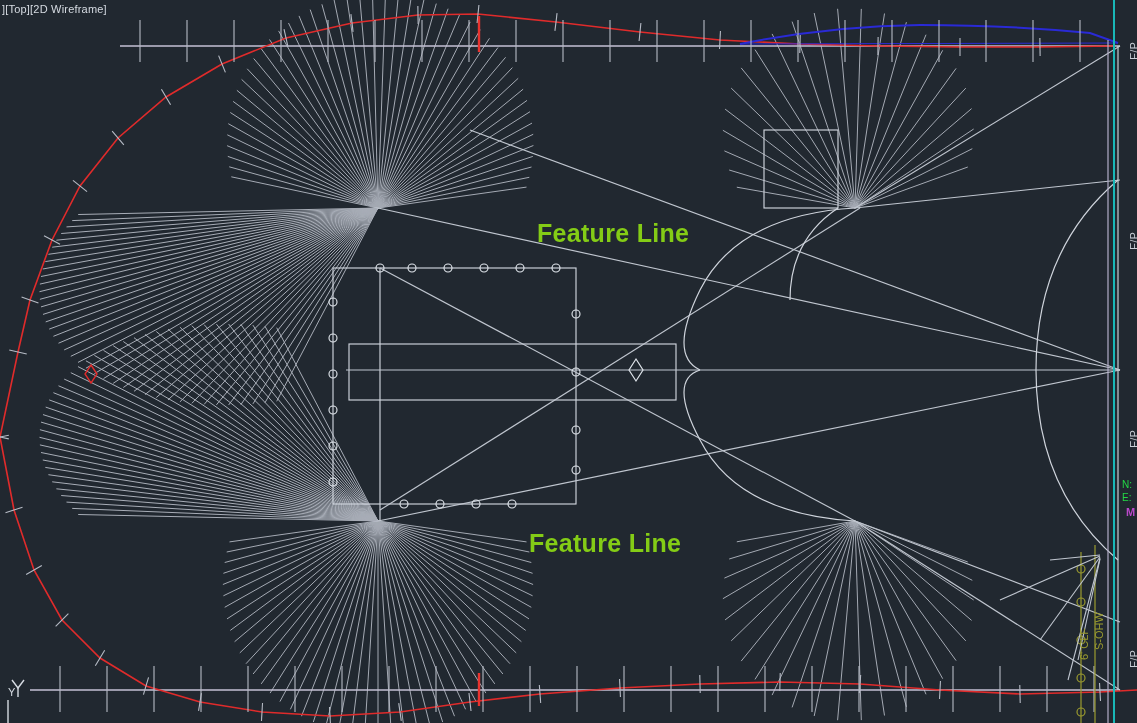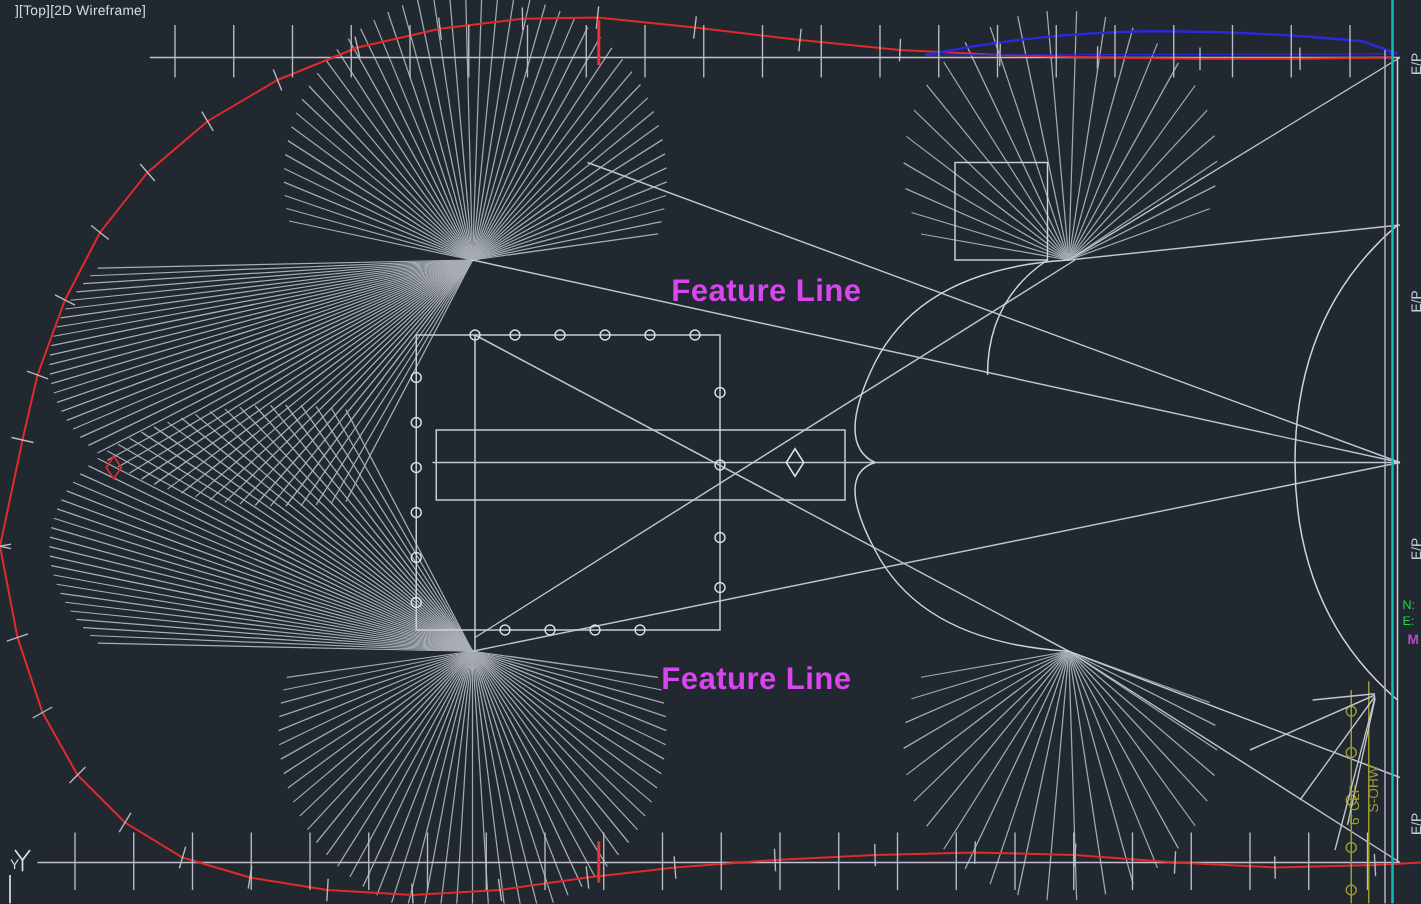--- a/index.html
+++ b/index.html
@@ -2,22 +2,22 @@
 <html><head>
 <meta charset="utf-8">
 <title>CAD Viewport</title>
 <style>
   html,body{margin:0;padding:0;background:#212830;}
   body{width:1137px;height:723px;overflow:hidden;
        font-family:"Liberation Sans","DejaVu Sans",sans-serif;}
   #stage{position:relative;width:1137px;height:723px;background:#212830;overflow:hidden;}
   #cad{position:absolute;left:0;top:0;width:1137px;height:723px;}
   .vplabel{position:absolute;left:2px;top:3px;color:#d6dbe2;font-size:11px;
-           letter-spacing:.2px;white-space:nowrap;z-index:20;margin-left:10px;}
-  .featlabel{position:absolute;color:#d946ef;font-weight:bold;font-size:25px;
+           letter-spacing:.2px;white-space:nowrap;z-index:20;}
+  .featlabel{position:absolute;color:#84cc16;font-weight:bold;font-size:25px;
              letter-spacing:.3px;white-space:nowrap;z-index:15;}
   #fl-top{left:537px;top:219px;}
   #fl-bot{left:529px;top:529px;}
   .rotlabel{position:absolute;color:#c8ced6;font-size:11px;white-space:nowrap;
             transform-origin:0 0;transform:rotate(-90deg);z-index:14;}
   .rotlabel.olive{color:#9b9b2f;font-size:11px;}
   .coord{position:absolute;color:#23d845;font-size:10px;white-space:nowrap;z-index:16;
          font-family:"Liberation Sans",sans-serif;}
   .mlabel{position:absolute;color:#b949c9;font-size:11px;font-weight:bold;z-index:16;}
   .ucs-y{position:absolute;left:8px;top:686px;color:#d6dbe2;font-size:11px;z-index:18;}

